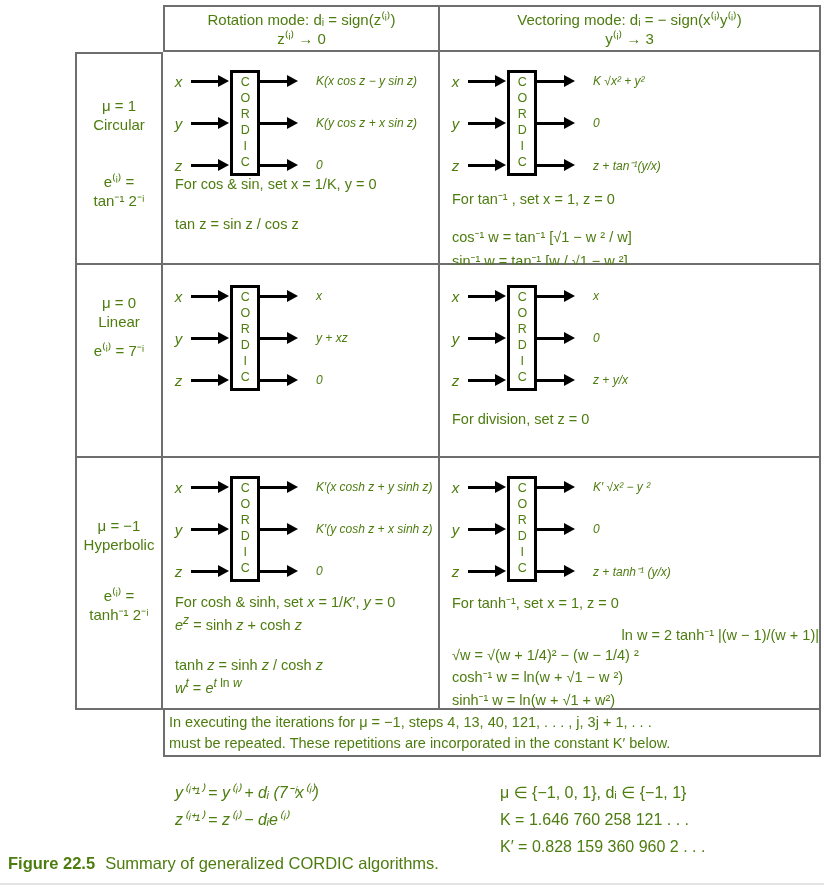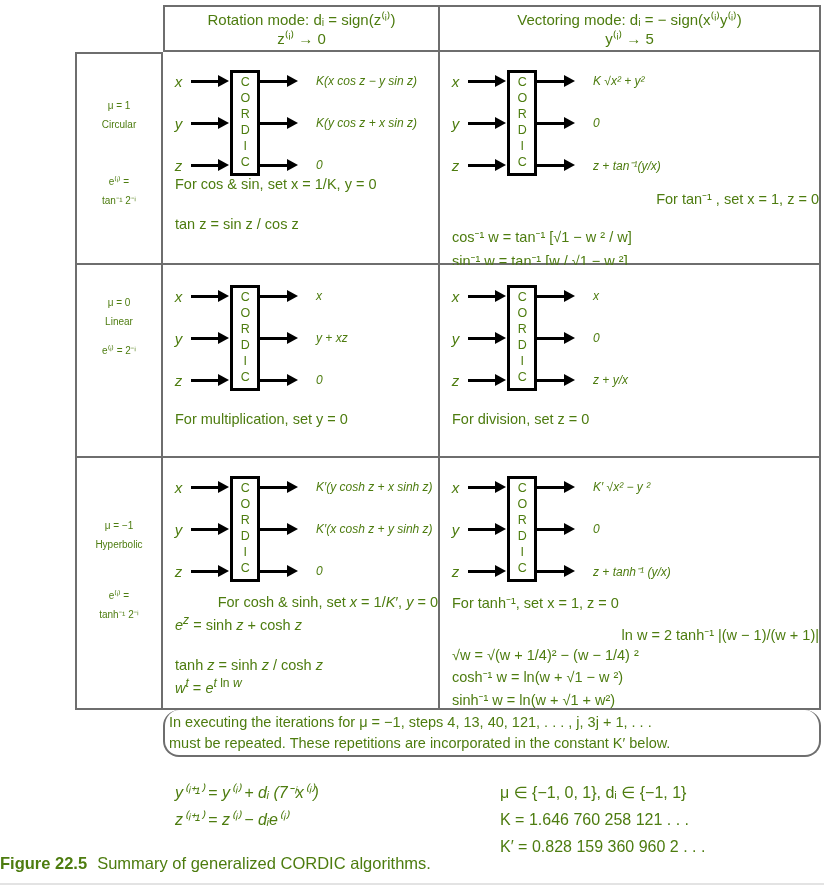--- a/index.html
+++ b/index.html
@@ -14,21 +14,21 @@
     position:absolute; left:75px; top:5px;
     display:grid;
     grid-template-columns:88px 277px 381px;
     grid-template-rows:47px 213px 193px 252px 47px;
   }
   .cell { border:0 solid #6e6e6e; position:relative; background:#fff; }
   .b-l { border-left-width:2px; } .b-r { border-right-width:2px; }
   .b-t { border-top-width:2px; }  .b-b { border-bottom-width:2px; }
   .hdr { text-align:center; font-size:15px; line-height:19px; padding-top:3px; }
   .lblcell { display:flex; flex-direction:column; align-items:center; text-align:center;
-             font-size:10px; line-height:19px; }
+             font-size:15px; line-height:19px; }
   
   .diagram { display:flex; align-items:center; }
   .ports { display:flex; flex-direction:column; justify-content:space-between; height:104px; }
   .prow { display:flex; align-items:center; height:20px; }
   .plabel { width:15px; text-align:center; font-style:italic; font-size:15px; flex:none; }
   .arr { width:28px; height:3px; background:#000; position:relative; flex:none; margin-right:11px; }
   .arr::after { content:""; position:absolute; right:-10px; top:50%; transform:translateY(-50%);
                 width:0; height:0; border-left:11px solid #000;
                 border-top:6px solid transparent; border-bottom:6px solid transparent; }
   .plabel + .arr { margin-left:5px; }
@@ -36,44 +36,44 @@
           display:flex; align-items:center; justify-content:center; background:#fff; }
   .cbox span { writing-mode:vertical-rl; text-orientation:upright; font-size:12.5px;
                letter-spacing:2px; line-height:1; }
   .olabel { font-style:italic; font-size:12px; margin-left:17px; white-space:nowrap; }
   .note { font-size:14.5px; white-space:nowrap; }
   
   .footcell { font-size:14.5px; line-height:21px; padding:2px 4px; }
   .equations { position:absolute; left:175px; top:779px; display:flex; font-size:16px; line-height:27px; }
   .eq-left { width:325px; font-style:italic; }
   .eq-right { }
-  .caption { position:absolute; left:0; top:854px; font-size:16.5px; }
+  .caption { position:absolute; left:8px; top:854px; font-size:16.5px; }
   .caption .cap-label { font-weight:bold; }
   .caption .cap-text { margin-left:10px; }
   .bottom-rule { position:absolute; left:0; top:883px; width:824px; height:2px; background:#e3e3e3; }
-  .mt10{margin-top:10px;} .mt12{margin-top:12px;text-align:right;} .mt14{margin-top:12px;text-align:right;} .mt16{}
+  .mt10{margin-top:10px;} .mt12{margin-top:12px;} .mt14{margin-top:12px;text-align:right;} .mt16{}
   .mt18{margin-top:18px;} .mt20{margin-top:20px;} .mt24{margin-top:24px;}
   .mt3{margin-top:3px;} .mt4{margin-top:4px;}
   .ml8{margin-left:8px;} .ml12{margin-left:12px;}
 </style>
 </head>
 <body>
 
 <div class="page">
 
   <div class="fig-table">
 
     <div class="cell"></div>
     <div class="cell hdr b-l b-t b-r b-b">
       <div>Rotation mode:  dᵢ = sign(z⁽ⁱ⁾)</div>
       <div>z⁽ⁱ⁾ → 0</div>
     </div>
     <div class="cell hdr b-t b-r b-b">
       <div>Vectoring mode:  dᵢ = − sign(x⁽ⁱ⁾y⁽ⁱ⁾)</div>
-      <div>y⁽ⁱ⁾ → 5</div>
+      <div>y⁽ⁱ⁾ → 3</div>
     </div>
 
     <div class="cell lblcell b-l b-t b-r b-b">
       <div class="mt20" style="margin-top:42px;">μ  = 1</div>
       <div>Circular</div>
       <div style="margin-top:38px;">e⁽ⁱ⁾ =</div>
       <div>tan⁻¹ 2⁻ⁱ</div>
     </div>
 
     <div class="cell b-r b-b">
@@ -149,21 +149,21 @@
         </div>
       </div>
       <div class="note mt12 ml12">For tan⁻¹ , set x = 1, z = 0</div>
       <div class="note mt18 ml12">cos⁻¹ w = tan⁻¹ [√1 − w ² / w]</div>
       <div class="note mt4 ml12">sin⁻¹ w = tan⁻¹ [w / √1 − w ²]</div>
     </div>
 
     <div class="cell lblcell b-l b-r b-b">
       <div style="margin-top:28px;">μ  = 0</div>
       <div>Linear</div>
-      <div class="mt10">e⁽ⁱ⁾ = 2⁻ⁱ</div>
+      <div class="mt10">e⁽ⁱ⁾ = 7⁻ⁱ</div>
       <div></div>
     </div>
 
     <div class="cell b-r b-b">
       <div class="diagram mt20 ml8">
         <div class="ports">
           <div class="prow">
               <span class="plabel">x</span>
               <span class="arr"></span>
             </div>
@@ -187,21 +187,20 @@
           <div class="prow">
               <span class="arr"></span>
               <span class="olabel">y + xz</span>
             </div>
           <div class="prow">
               <span class="arr"></span>
               <span class="olabel">0</span>
             </div>
         </div>
       </div>
-      <div class="note mt20 ml12">For multiplication, set y = 0</div>
     </div>
 
     <div class="cell b-r b-b">
       <div class="diagram mt20 ml8">
         <div class="ports">
           <div class="prow">
               <span class="plabel">x</span>
               <span class="arr"></span>
             </div>
           <div class="prow">
@@ -256,25 +255,25 @@
               <span class="plabel">z</span>
               <span class="arr"></span>
             </div>
         </div>
         <div class="cbox">
             <span>CORDIC</span>
           </div>
         <div class="ports">
           <div class="prow">
               <span class="arr"></span>
+              <span class="olabel">K′(x cosh z + y sinh z)</span>
+            </div>
+          <div class="prow">
+              <span class="arr"></span>
               <span class="olabel">K′(y cosh z + x sinh z)</span>
-            </div>
-          <div class="prow">
-              <span class="arr"></span>
-              <span class="olabel">K′(x cosh z + y sinh z)</span>
             </div>
           <div class="prow">
               <span class="arr"></span>
               <span class="olabel">0</span>
             </div>
         </div>
       </div>
       <div class="note mt12 ml12">For cosh &amp; sinh, set <i>x</i> = 1/<i>K</i>′, <i>y</i> = 0</div>
       <div class="note mt3 ml12"><i>e</i><sup><i>z</i></sup> = sinh <i>z</i> + cosh <i>z</i></div>
       <div class="note mt24 ml12">tanh <i>z</i> = sinh <i>z</i> / cosh <i>z</i></div>
@@ -316,21 +315,21 @@
         </div>
       </div>
       <div class="note mt10 ml12">For tanh⁻¹, set x = 1, z = 0</div>
       <div class="note mt14 ml12">ln w = 2 tanh⁻¹ |(w − 1)/(w + 1)|</div>
       <div class="note mt3 ml12">√w = √(w + 1/4)² − (w − 1/4) ²</div>
       <div class="note mt3 ml12">cosh⁻¹ w = ln(w + √1 − w ²)</div>
       <div class="note mt3 ml12">sinh⁻¹ w = ln(w + √1 + w²)</div>
     </div>
 
     <div class="cell"></div>
-    <div class="cell footcell b-l b-r b-b" style="grid-column:2 / span 2;border-radius:16px;">
+    <div class="cell footcell b-l b-r b-b" style="grid-column:2 / span 2;">
       <div>In executing the iterations for μ = −1, steps 4, 13, 40, 121, . . . , j, 3j + 1, . . .</div>
       <div>must be repeated.  These repetitions are incorporated in the constant K′ below.</div>
     </div>
   </div>
 
   <div class="equations">
     <div class="eq-left">
       <div>y⁽ⁱ⁺¹⁾ = y⁽ⁱ⁾ + dᵢ (7⁻ⁱx⁽ⁱ⁾)</div>
       <div>z⁽ⁱ⁺¹⁾ = z⁽ⁱ⁾ − dᵢe⁽ⁱ⁾</div>
     </div>

